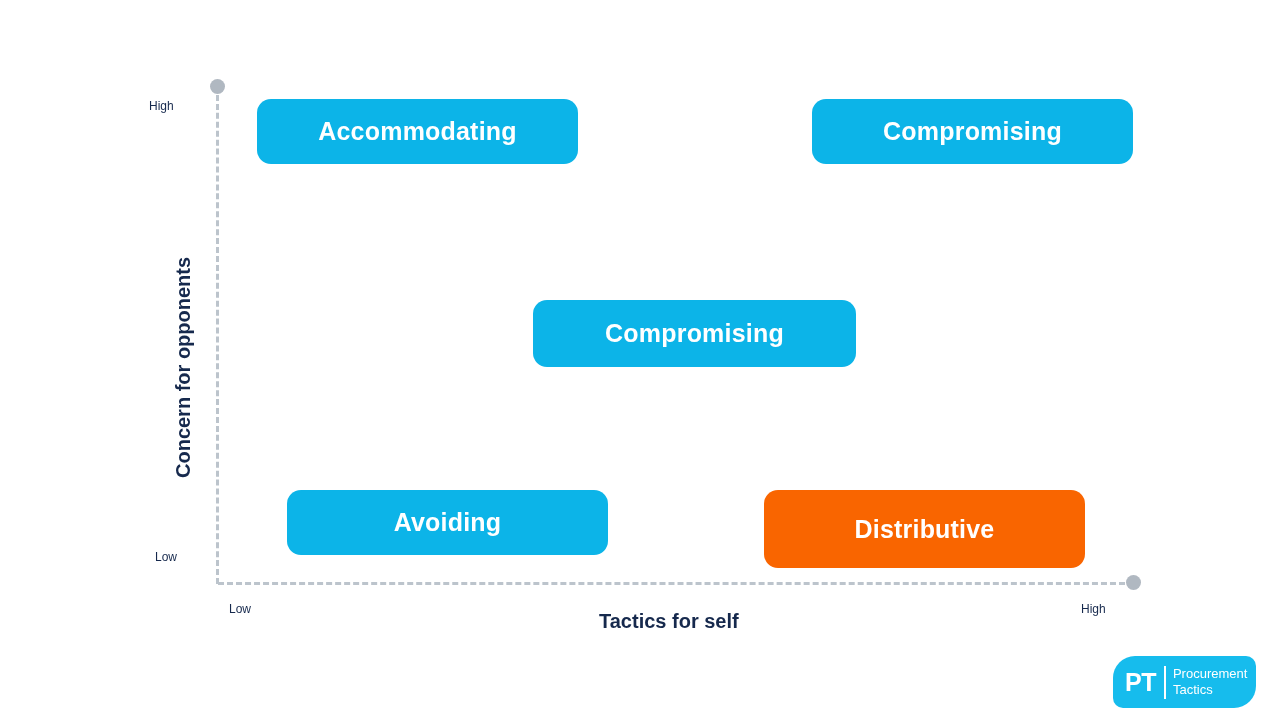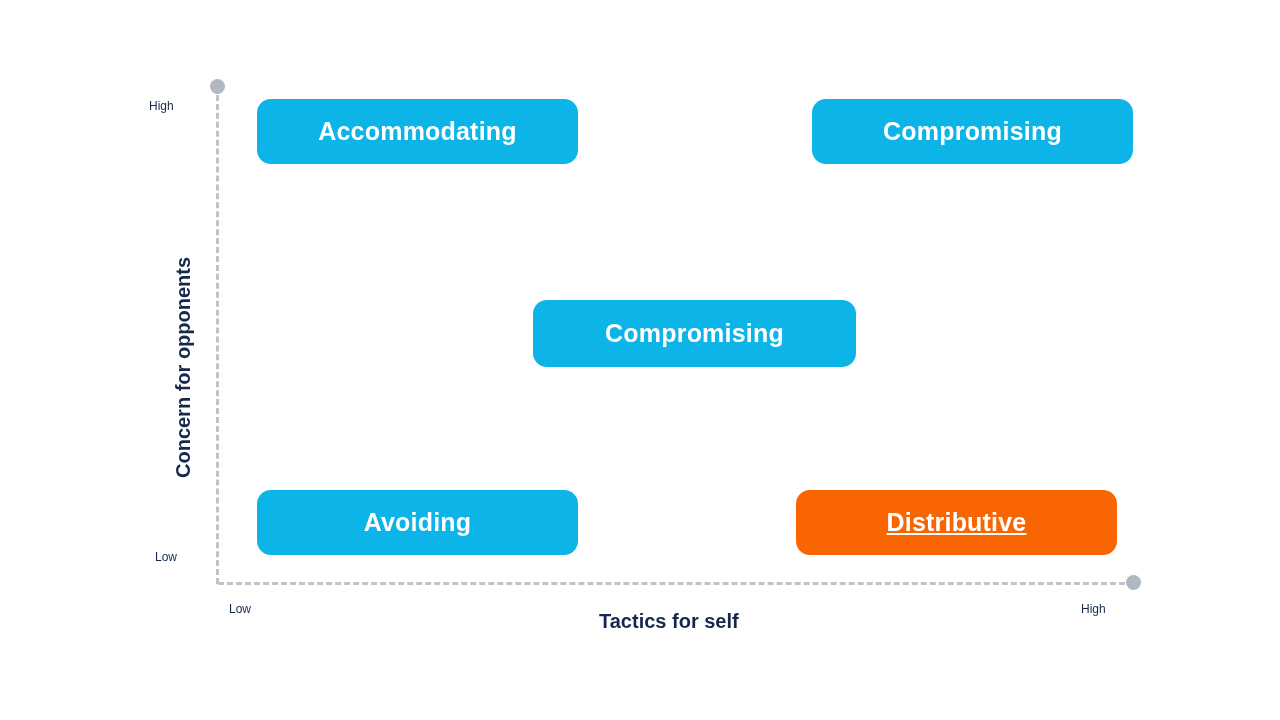--- a/index.html
+++ b/index.html
@@ -110,21 +110,21 @@
   .box-integrative {
     left: 812px;  top: 99px;  width: 321px; height: 65px;
   }
   .box-compromising {
     left: 533px;  top: 300px; width: 323px; height: 67px; text-align: right;
   }
   .box-avoiding {
     left: 257px;  top: 490px; width: 321px; height: 65px;
   }
   .box-distributive {
-    left: 796px;  top: 490px; width: 321px; height: 65px; text-decoration: underline;
+    left: 764px;  top: 490px; width: 321px; height: 78px;
   }
 
   
   .logo {
     position: absolute;
     left: 1113px;
     top: 656px;
     width: 143px;
     height: 52px;
     background: #16bced;
@@ -178,21 +178,29 @@
 
   <div class="box box-accommodating" style="background: rgb(12, 180, 232);">
     <span>Accommodating</span>
   </div>
   <div class="box box-integrative" style="background: rgb(12, 180, 232);">
     <span>Compromising</span>
   </div>
   <div class="box box-compromising" style="background: rgb(12, 180, 232);">
     <span>Compromising</span>
   </div>
-  <div class="box box-avoiding" style="background: rgb(12, 180, 232);">
+  <div class="box box-avoiding" style="background: rgb(12, 180, 232); margin-left: 30px;">
     <span>Avoiding</span>
   </div>
   <div class="box box-distributive" style="background: rgb(249, 101, 0);">
     <span>Distributive</span>
   </div>
 
+  <div class="logo">
+    <span class="logo-pt">PT</span>
+    <span class="logo-divider"></span>
+    <span class="logo-words">
+      <span>Procurement</span>
+      <span>Tactics</span>
+    </span>
+  </div>
 
 </div>
 
 </body></html>

